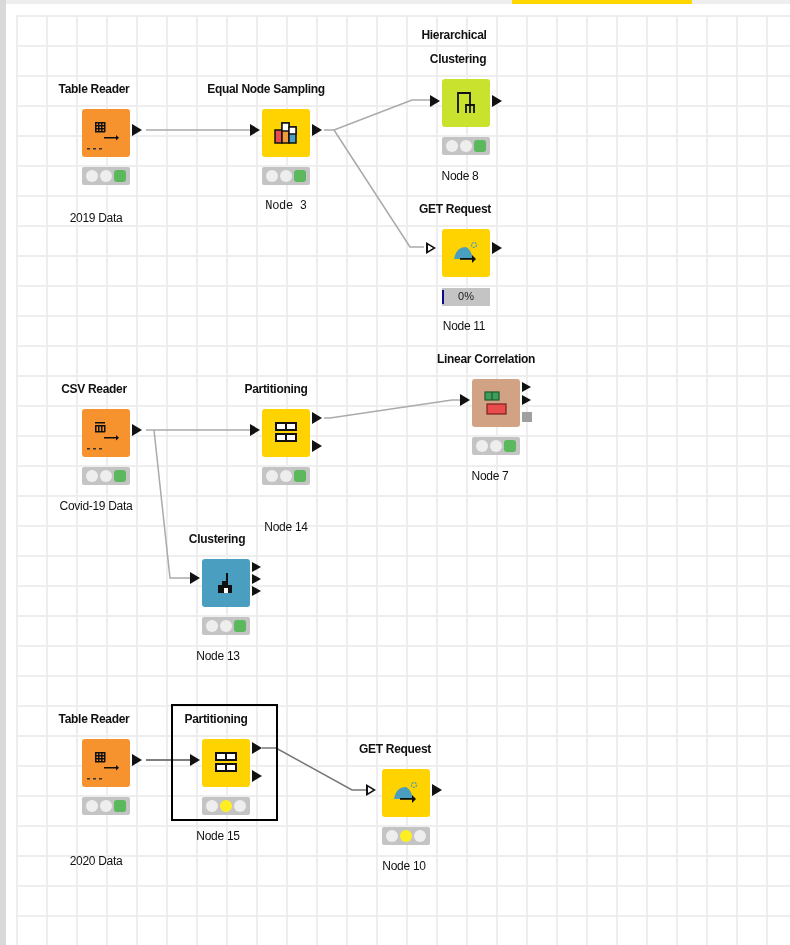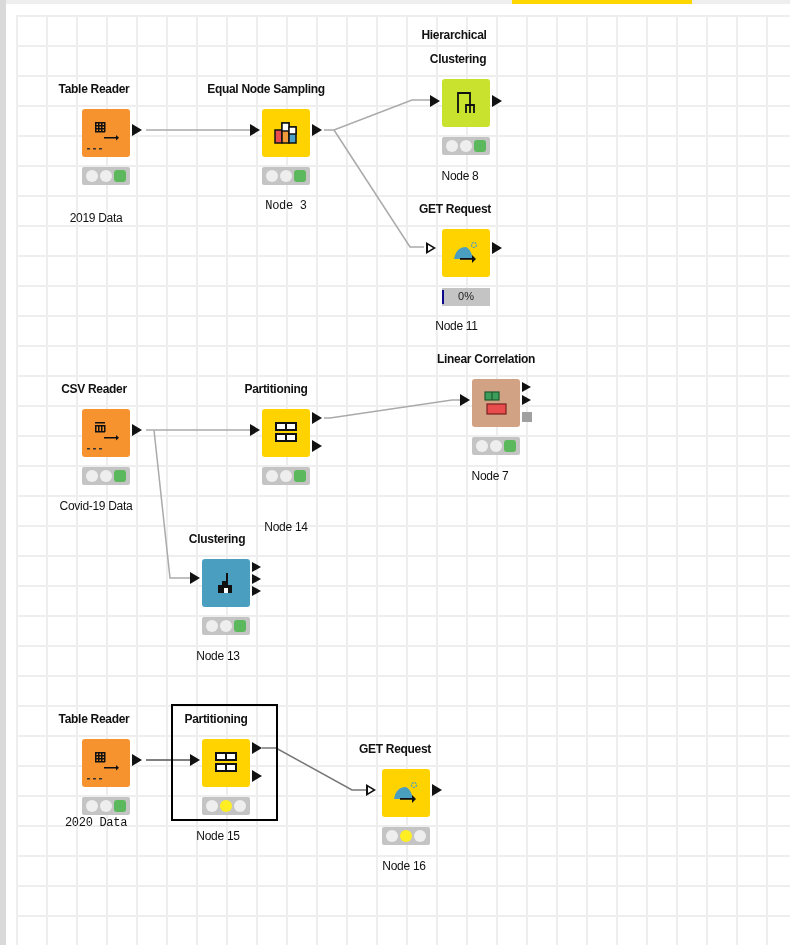--- a/index.html
+++ b/index.html
@@ -131,21 +131,21 @@
     <circle cx="32" cy="16" r="2.5" fill="none" stroke="#4a9fc0" stroke-width="1.2" stroke-dasharray="2,1"></circle>
     <rect x="18" y="29" width="14" height="1.8" fill="#111"></rect>
     <polygon points="30,26 34,30 30,34" fill="#111"></polygon>
   </svg>
 </div>
 <div class="port" style="left:492px;top:242px;"></div>
 <div class="progress" style="left:442px;top:288px;">
   <div class="bar"></div>
   <div class="pct">0%</div>
 </div>
-<div class="sub" style="left:452px;top:319px;padding-left:9px;">Node 11</div>
+<div class="sub" style="left:464px;top:319px;">Node 11</div>
 
 <div class="lbl" style="left:94px;top:382px;">CSV Reader</div>
 <div class="node" style="left:82px;top:409px;background:#f7932e;">
   <svg>
     <g fill="#111">
         <rect x="13" y="13" width="10" height="1.5"></rect>
         <rect x="13" y="16" width="10" height="1.5"></rect>
         <rect x="13" y="22" width="10" height="1.5"></rect>
         <rect x="13" y="16" width="1.5" height="7"></rect>
         <rect x="16" y="16" width="1.5" height="7"></rect>
@@ -246,21 +246,21 @@
         <rect x="17" y="39" width="3" height="1.5"></rect>
       </g>
   </svg>
 </div>
 <div class="port" style="left:132px;top:754px;"></div>
 <div class="status" style="left:82px;top:797px;">
   <div class="dot d1"></div>
     <div class="dot d2"></div>
     <div class="dot d3 green"></div>
 </div>
-<div class="sub" style="left:96px;top:816px;font-family:Liberation Mono, monospace;">2020 Data</div>
+<div class="sub" style="left:96px;top:854px;">2020 Data</div>
 
 <div class="selection"></div>
 <div class="lbl" style="left:216px;top:712px;">Partitioning</div>
 <div class="port" style="left:190px;top:754px;"></div>
 <div class="node" style="left:202px;top:739px;background:#ffd300;">
   <svg>
     <rect x="14" y="14" width="20" height="7" fill="#fff" stroke="#111" stroke-width="2"></rect>
     <line x1="24" y1="14" x2="24" y2="21" stroke="#111" stroke-width="2"></line>
     <rect x="14" y="25" width="20" height="7" fill="#fff" stroke="#111" stroke-width="2"></rect>
     <line x1="24" y1="25" x2="24" y2="32" stroke="#111" stroke-width="2"></line>
@@ -284,13 +284,13 @@
     <rect x="18" y="29" width="14" height="1.8" fill="#111"></rect>
     <polygon points="30,26 34,30 30,34" fill="#111"></polygon>
   </svg>
 </div>
 <div class="port" style="left:432px;top:784px;"></div>
 <div class="status" style="left:382px;top:827px;">
   <div class="dot d1"></div>
     <div class="dot d2 yellow"></div>
     <div class="dot d3"></div>
 </div>
-<div class="sub" style="left:404px;top:859px;">Node 16</div>
+<div class="sub" style="left:404px;top:859px;">Node 10</div>
 
 </body></html>

